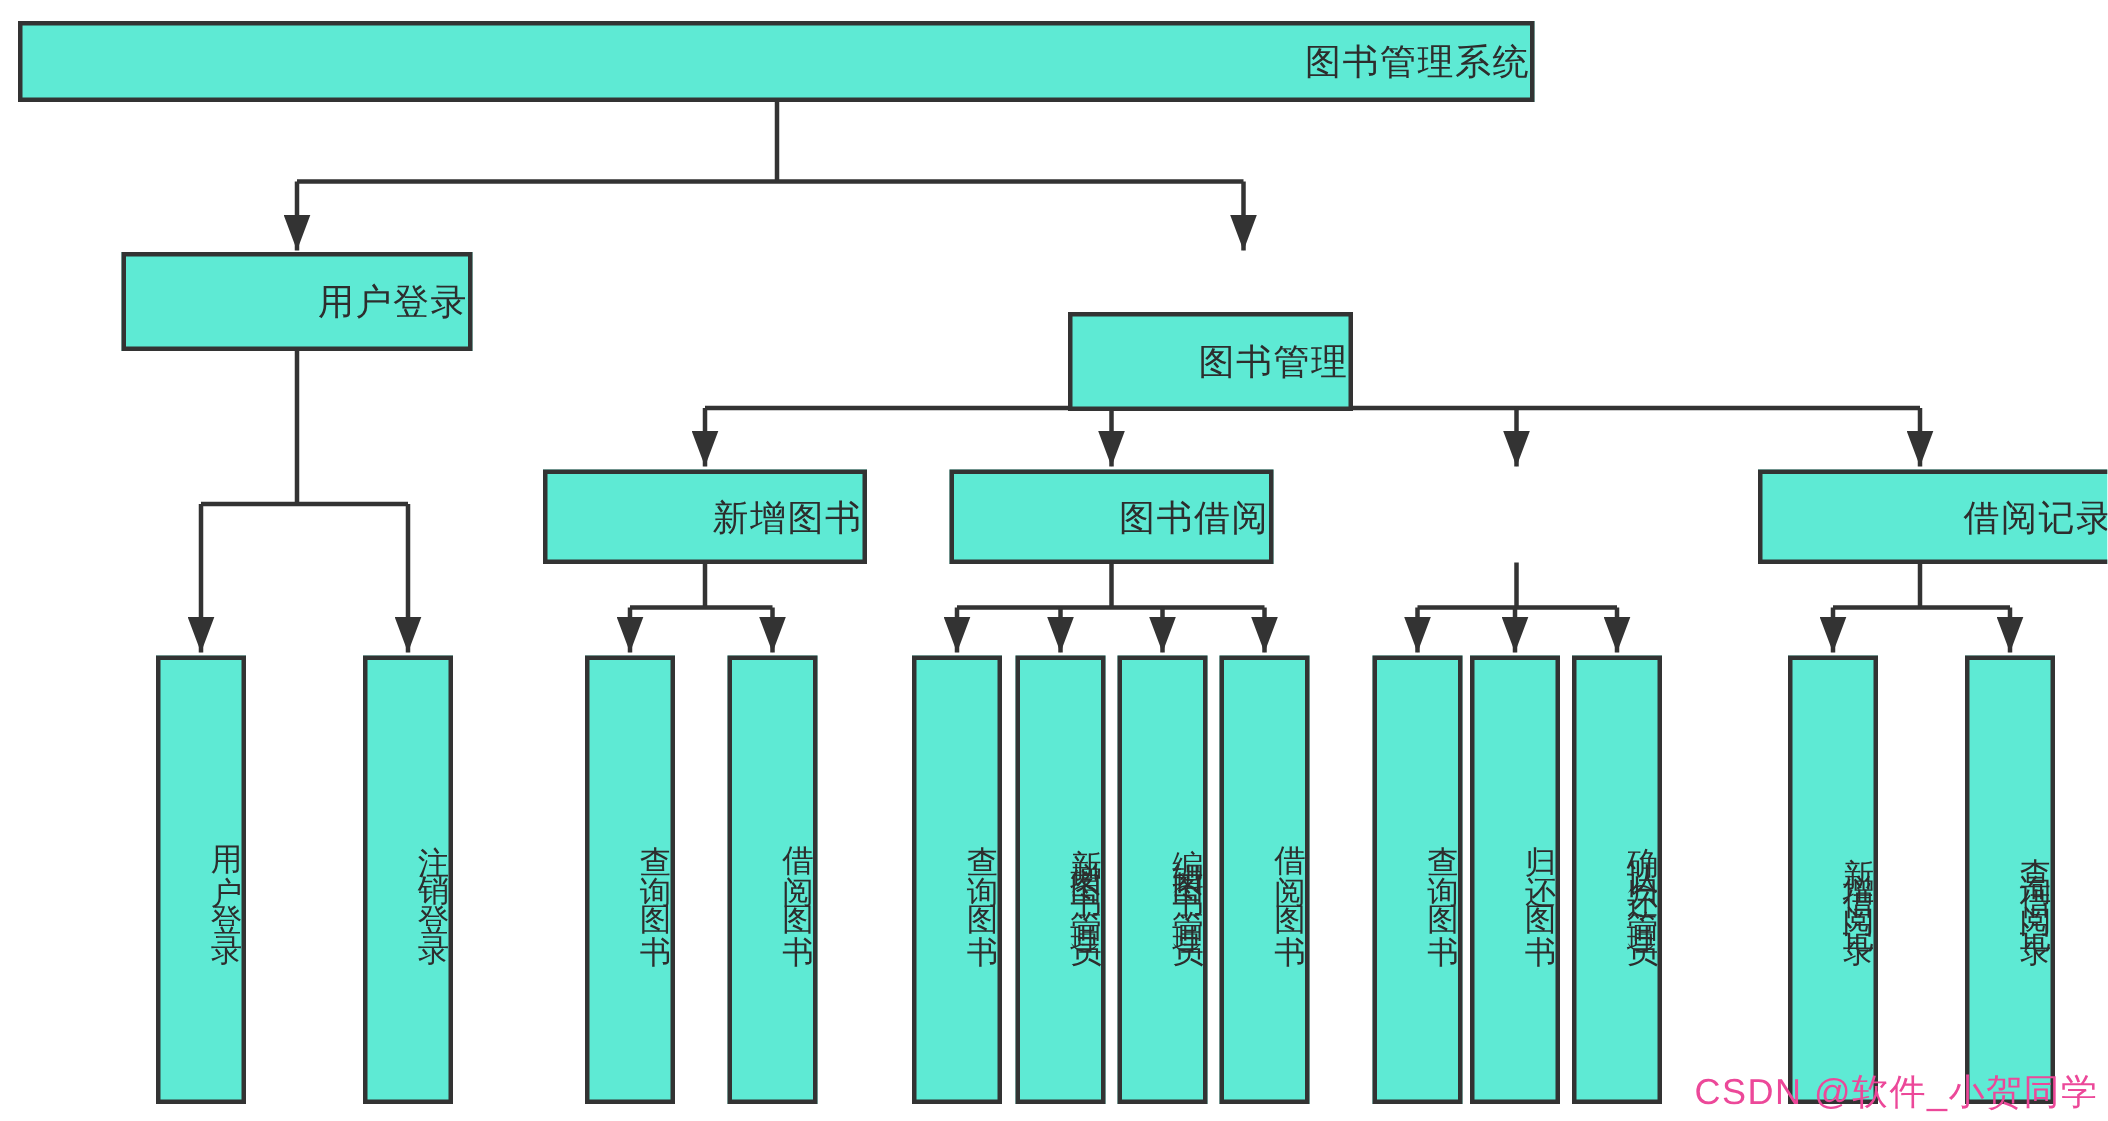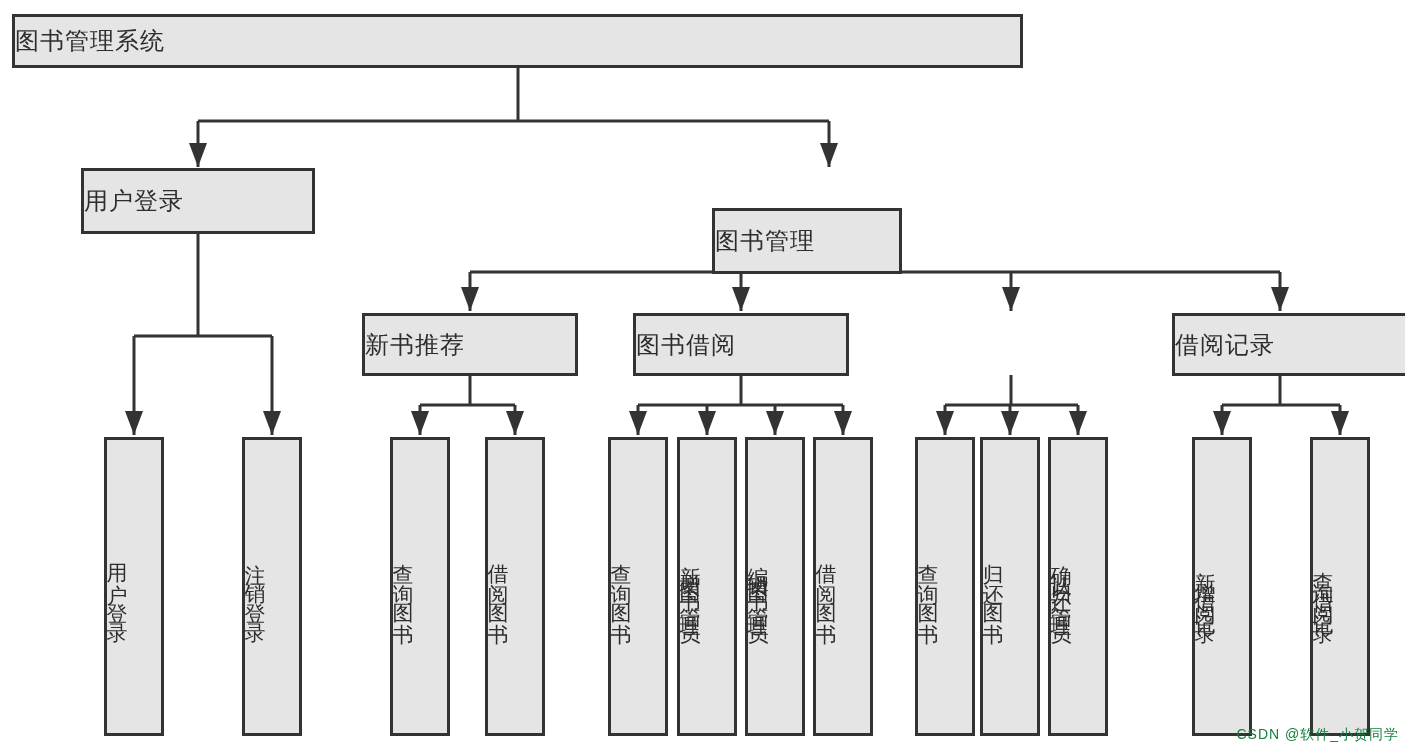--- a/index.html
+++ b/index.html
@@ -14,46 +14,46 @@
   }
   svg.connectors {
     position: absolute;
     left: 0; top: 0;
     width: 1405px; height: 747px;
   }
   .box {
     position: absolute;
     box-sizing: border-box;
     border: 3px solid #333333;
-    background: #e5e5e5;
+    background: #5eead4;
     display: flex;
     align-items: center;
-    justify-content: flex-start;
+    justify-content: flex-end;
   }
   .hlabel {
     font-size: 24px;
     letter-spacing: 1px;
     white-space: nowrap;
   }
   .vlabel {
     writing-mode: vertical-rl;
     text-orientation: mixed;
     font-size: 21px;
     line-height: 1;
     white-space: nowrap;
   }
   .v4 { letter-spacing: 0.95em; }
   .v6 { letter-spacing: 0.50em; }
   .v9 { letter-spacing: 0.40em; }
   .watermark {
     position: absolute;
     right: 6px;
     bottom: 3px;
-    font-size: 14px;
-    color: #15803d;
+    font-size: 24px;
+    color: #ec4899;
     letter-spacing: 1px;
     white-space: nowrap;
     z-index: 5;
   }
 </style>
 </head>
 <body>
 
 <div class="stage">
 
@@ -112,21 +112,21 @@
   </div>
 
   <div class="box" style="left:81px; top:168px; width:234px; height:66px;">
     <span class="hlabel">用户登录</span>
   </div>
   <div class="box" style="left:712px; top:168px; width:190px; height:66px;margin-top:40px;">
     <span class="hlabel">图书管理</span>
   </div>
 
   <div class="box" style="left:362px; top:313px; width:216px; height:63px;">
-    <span class="hlabel">新书推荐</span>
+    <span class="hlabel">新增图书</span>
   </div>
   <div class="box" style="left:633px; top:313px; width:216px; height:63px;font-family:Liberation Serif, serif;">
     <span class="hlabel">图书借阅</span>
   </div>
   <div class="box" style="left:1172px; top:313px; width:240px; height:63px;">
     <span class="hlabel">借阅记录</span>
   </div>
 
   <div class="box" style="left:104px; top:437px; width:60px; height:299px;">
     <span class="vlabel v4">用户登录</span>

